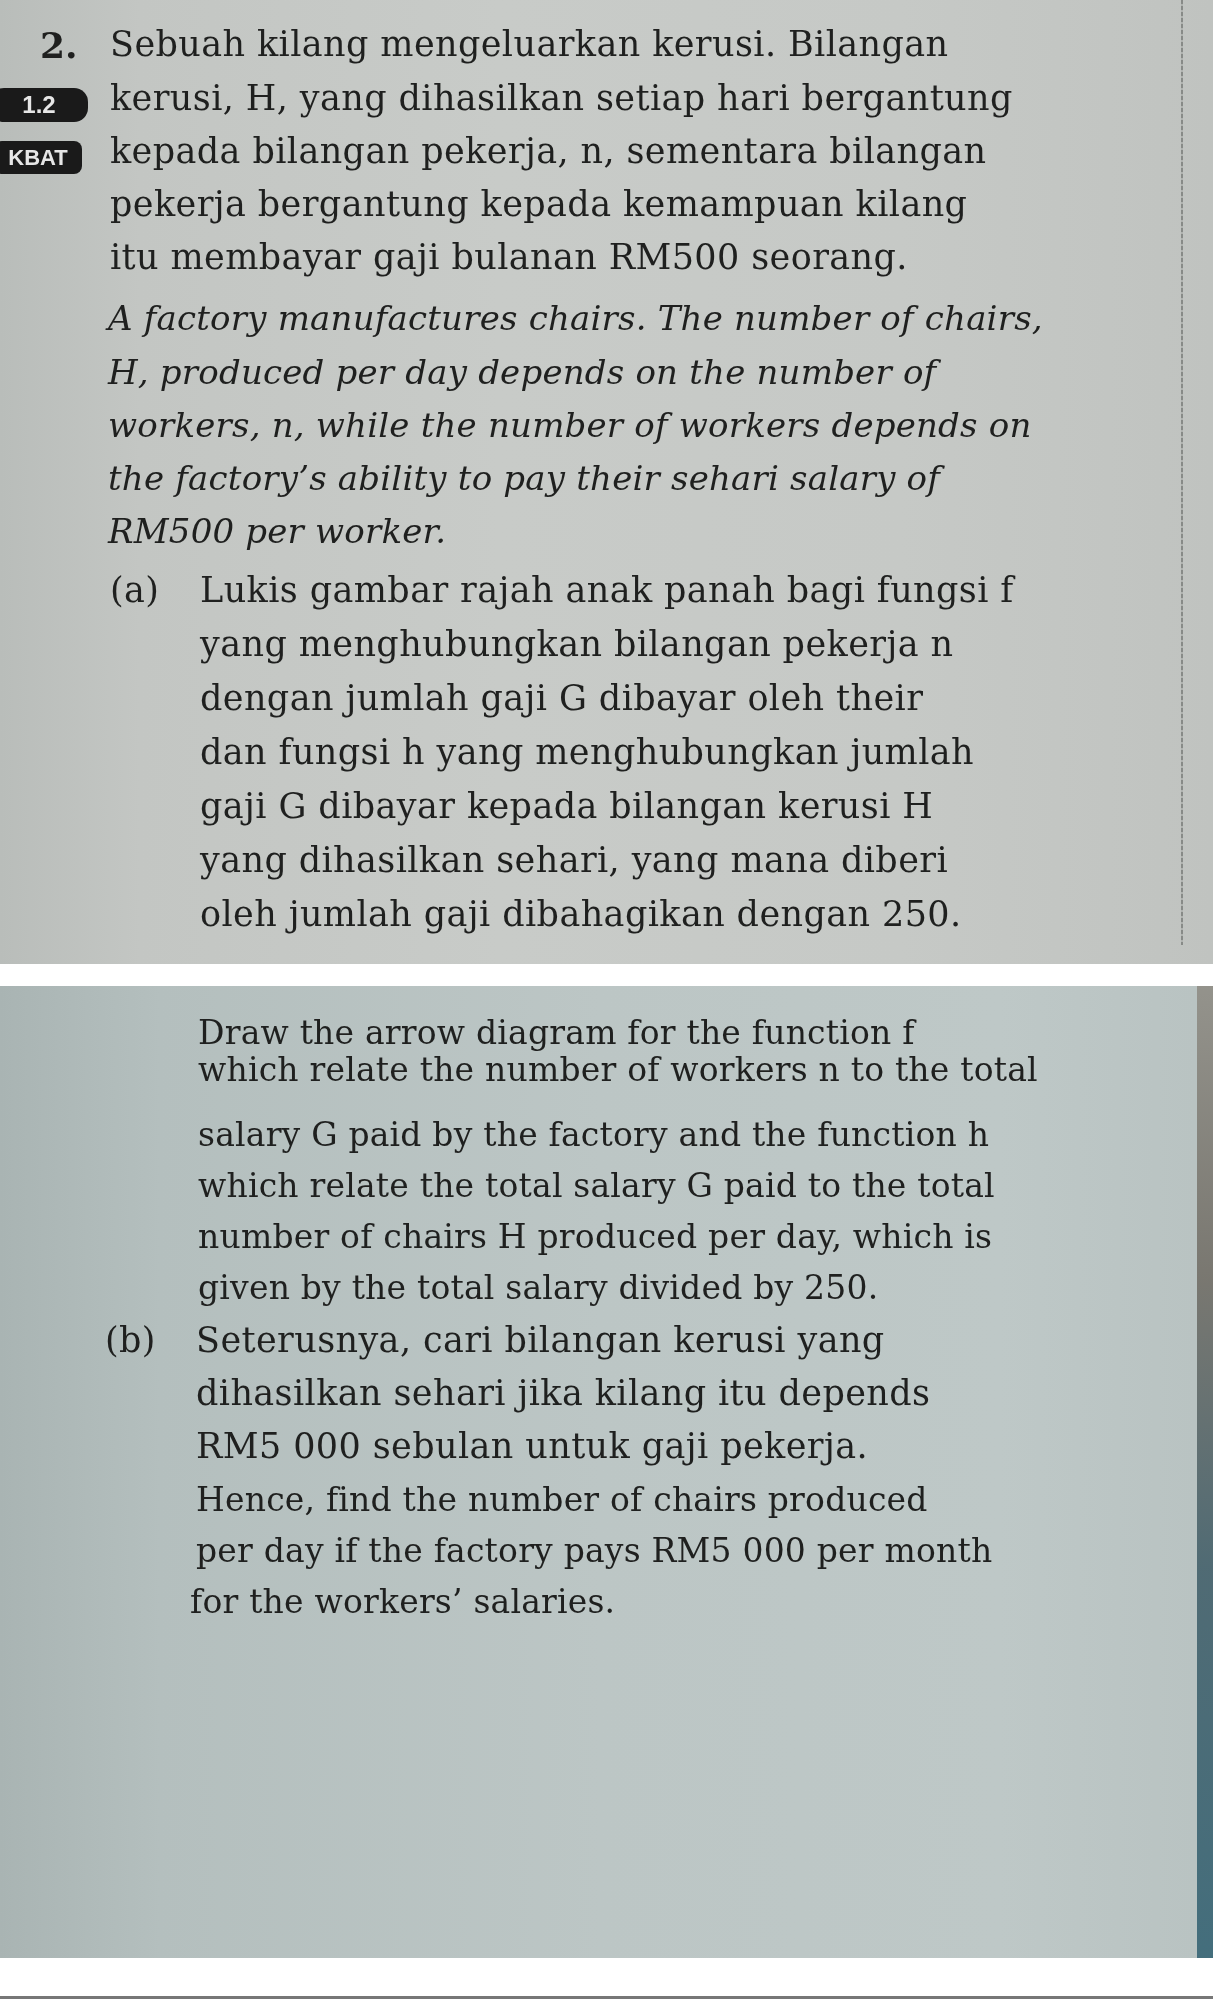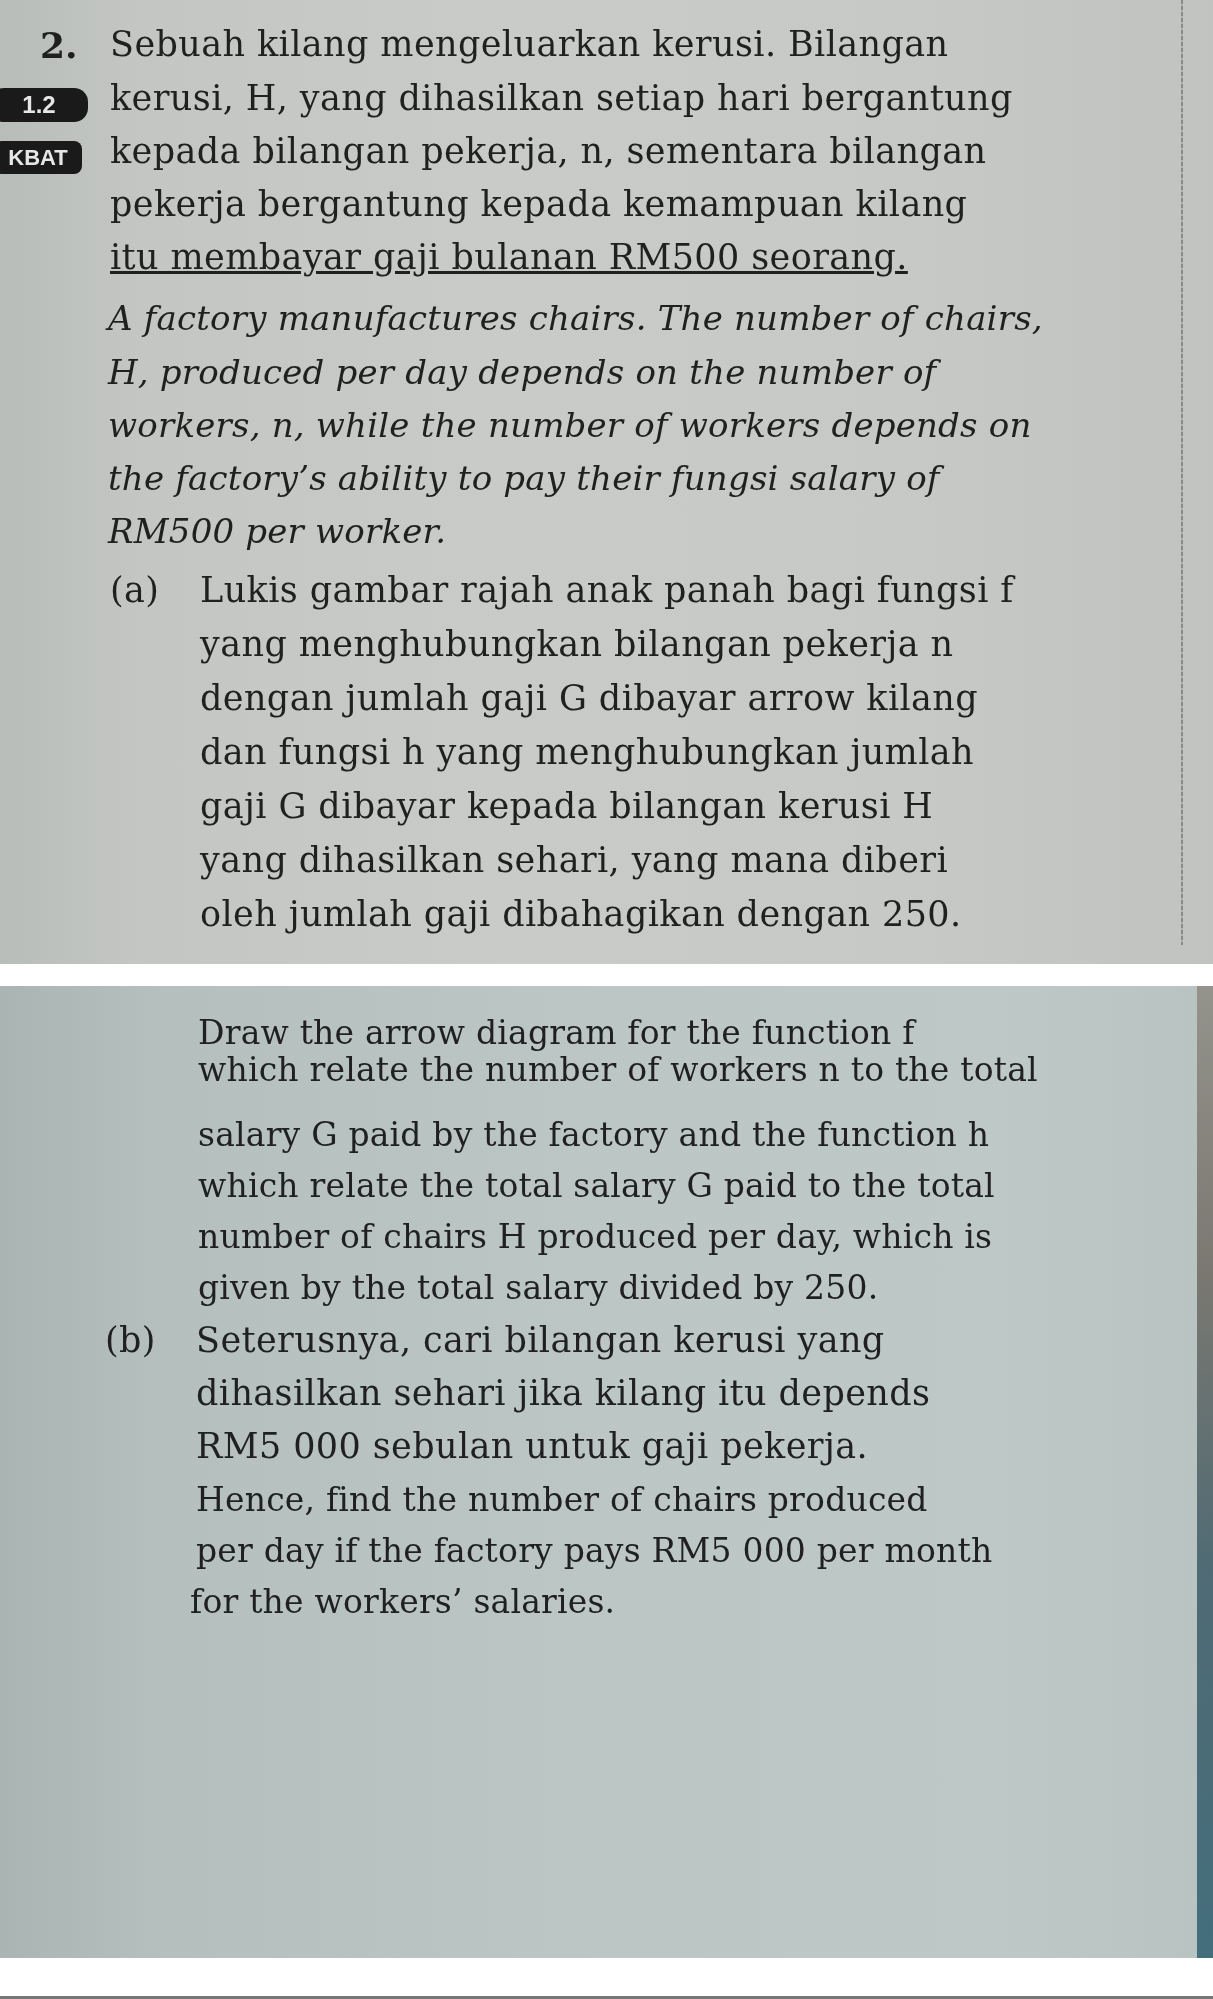--- a/index.html
+++ b/index.html
@@ -58,32 +58,32 @@
   <div class="badge badge-1">1.2</div>
   <div class="badge badge-2">KBAT</div>
 
   <div class="text-serif">
     <span class="line num" style="left:40px; top:24px;">2.</span>
 
     <div class="line ms justify" style="left:110px; top:24px; width:1018px;">Sebuah  kilang  mengeluarkan  kerusi.  Bilangan</div>
     <div class="line ms" style="left:110px; top:78px; width:1020px;">kerusi, H, yang dihasilkan setiap hari bergantung</div>
     <div class="line ms" style="left:110px; top:131px; width:1020px;">kepada bilangan pekerja, n, sementara bilangan</div>
     <div class="line ms" style="left:110px; top:184px; width:1020px;">pekerja bergantung kepada kemampuan kilang</div>
-    <div class="line ms" style="left:110px; top:237px;text-decoration:underline;">itu membayar gaji bulanan RM500 seorang.</div>
+    <div class="line ms" style="left:110px; top:237px;">itu membayar gaji bulanan RM500 seorang.</div>
 
     <div class="line en" style="left:108px; top:298px;">A factory manufactures chairs. The number of chairs,</div>
     <div class="line en" style="left:108px; top:352px;">H,  produced  per  day  depends  on  the  number  of</div>
     <div class="line en" style="left:108px; top:405px;">workers, n, while the number of workers depends on</div>
-    <div class="line en" style="left:108px; top:458px;">the  factory’s  ability  to  pay  their  fungsi  salary  of</div>
+    <div class="line en" style="left:108px; top:458px;">the  factory’s  ability  to  pay  their  sehari  salary  of</div>
     <div class="line en" style="left:108px; top:511px;">RM500 per worker.</div>
 
     <span class="line ms" style="left:110px; top:570px;">(a)</span>
     <div class="line ms" style="left:200px; top:570px;">Lukis gambar rajah anak panah bagi fungsi f</div>
     <div class="line ms" style="left:200px; top:624px;">yang  menghubungkan  bilangan  pekerja  n</div>
-    <div class="line ms" style="left:200px; top:678px;">dengan  jumlah  gaji  G  dibayar  arrow  kilang</div>
+    <div class="line ms" style="left:200px; top:678px;">dengan  jumlah  gaji  G  dibayar  oleh  their</div>
     <div class="line ms" style="left:200px; top:732px;text-align:center;">dan fungsi h yang menghubungkan jumlah</div>
     <div class="line ms" style="left:200px; top:786px;">gaji  G  dibayar  kepada  bilangan  kerusi  H</div>
     <div class="line ms" style="left:200px; top:840px;">yang  dihasilkan  sehari,  yang  mana  diberi</div>
     <div class="line ms" style="left:200px; top:894px;">oleh jumlah gaji dibahagikan dengan 250.</div>
   </div>
 </div>
 
 <div class="photo photo-bottom">
 
   <div class="right-edge"></div>

